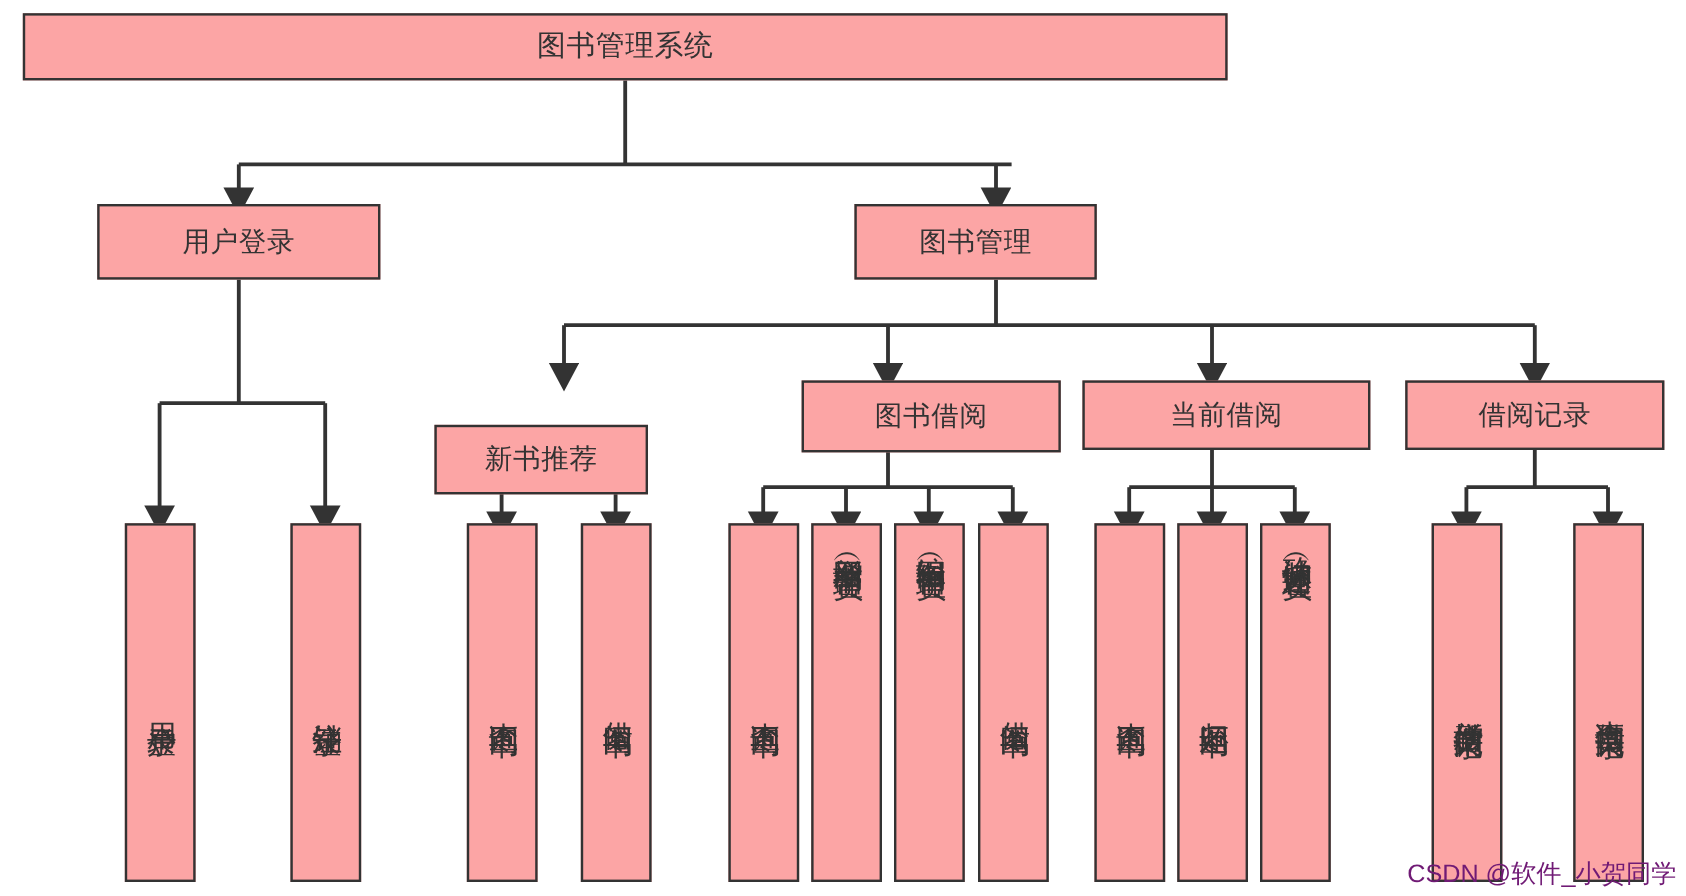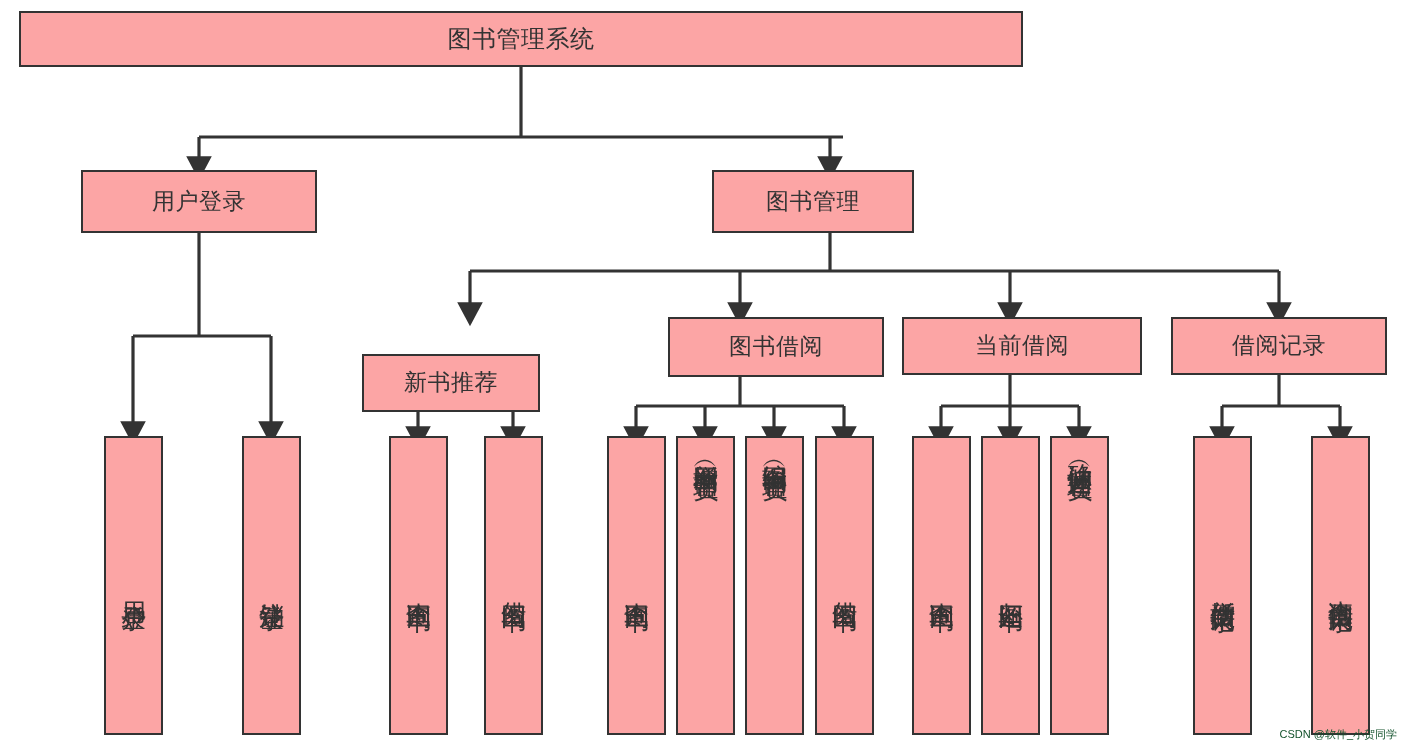--- a/index.html
+++ b/index.html
@@ -63,22 +63,22 @@
     text-orientation: upright;
     font-size: 25px;
     line-height: 1.02;
     letter-spacing: 2px;
     white-space: pre-line;
   }
   .watermark {
     position: absolute;
     right: 8px;
     bottom: 5px;
-    font-size: 11px;
-    color: #14532d;
+    font-size: 21px;
+    color: #701a75;
     z-index: 5;
     white-space: nowrap;
   }
 </style>
 </head>
 <body>
 
 <div id="canvas">
 
   <svg id="edges" viewBox="0 0 1405 747" xmlns="http://www.w3.org/2000/svg">

